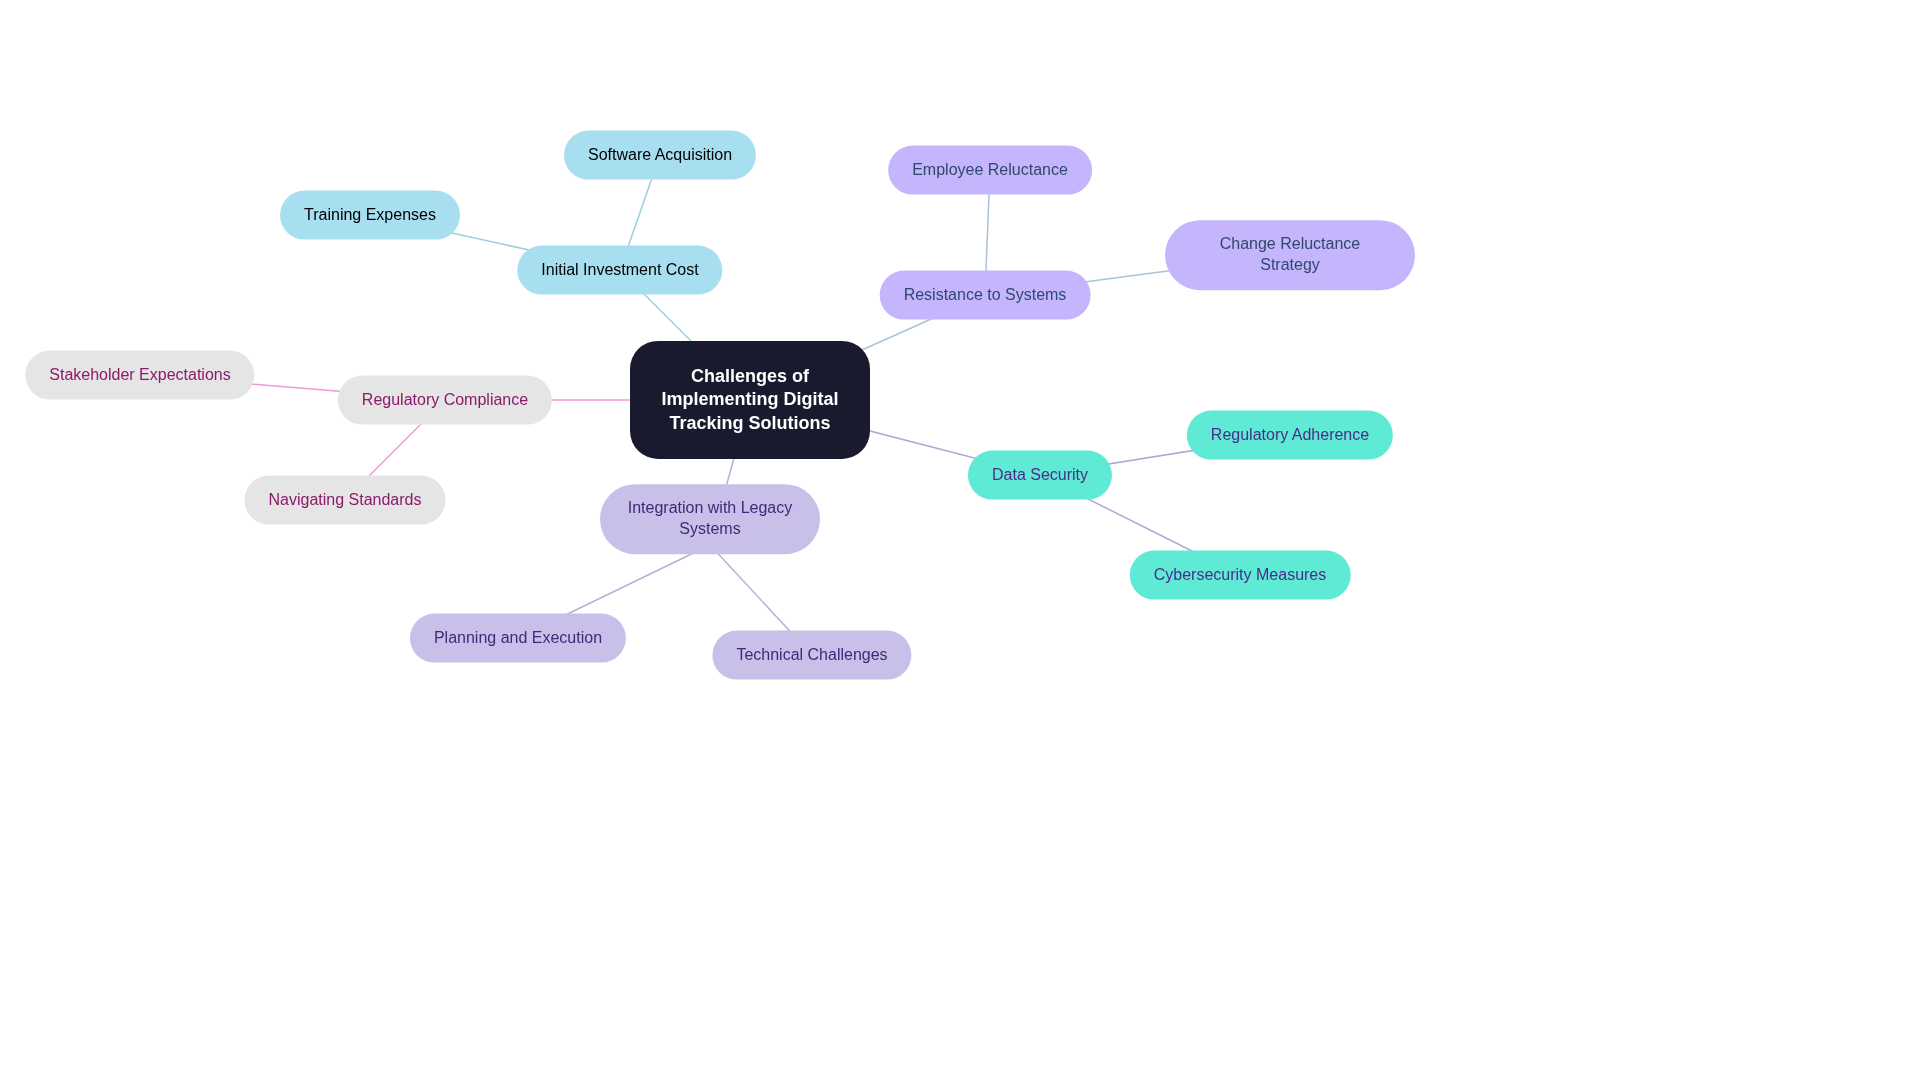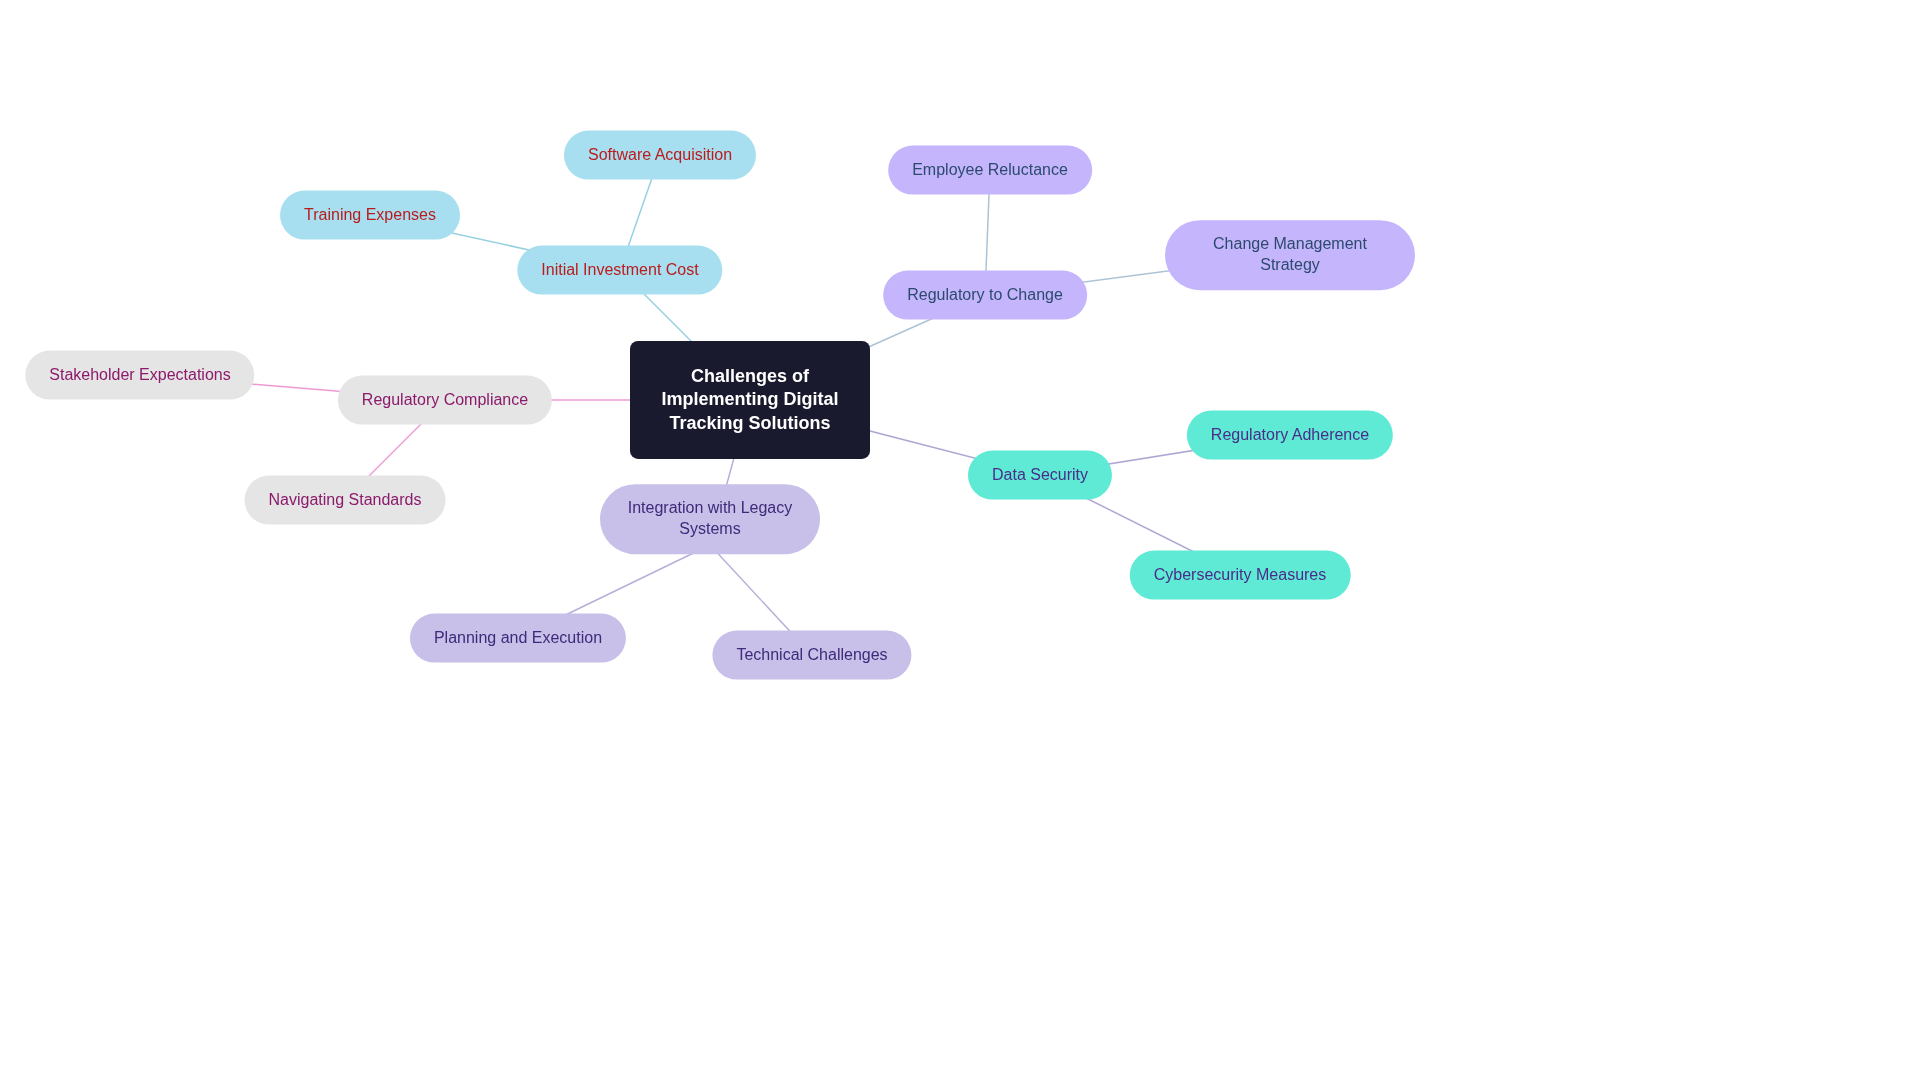--- a/index.html
+++ b/index.html
@@ -33,27 +33,27 @@
       font-weight: 400;
       line-height: 1.3;
       padding: 14px 24px;
       transform: translate(-50%, -50%);
     }
     .node-center {
       background: #1a1a2e;
       color: #ffffff;
       font-size: 18px;
       font-weight: 600;
-      border-radius: 8px;
+      border-radius: 28px;
       width: 240px;
       padding: 24px 28px;
     }
     .node-cyan {
       background: #a8dff0;
-      color: #b91c1c;
+      color: #000000;
       border: none;
     }
     .node-blue-light {
       background: #c4b5fd;
       color: #2d4a6e;
     }
     .node-pink {
       background: #e5e5e5;
       color: #8b1a6b;
     }
@@ -86,23 +86,23 @@
       <line x1="750" y1="400" x2="1040" y2="475" stroke="#9080c0" stroke-width="1.5" opacity="0.7"></line>
       <line x1="1040" y1="475" x2="1290" y2="435" stroke="#9080c0" stroke-width="1.5" opacity="0.7"></line>
       <line x1="1040" y1="475" x2="1240" y2="575" stroke="#9080c0" stroke-width="1.5" opacity="0.7"></line>
     </svg>
 
 <div class="node node-center" style="left: 750px; top: 400px; width: 240px;">Challenges of Implementing
 Digital Tracking Solutions</div>
     <div class="node node-cyan" style="left: 620px; top: 270px; min-width: 140px; max-width: 220px;">Initial Investment Cost</div>
     <div class="node node-cyan" style="left: 660px; top: 155px; min-width: 140px; max-width: 220px;">Software Acquisition</div>
     <div class="node node-cyan" style="left: 370px; top: 215px; min-width: 140px; max-width: 220px;">Training Expenses</div>
-    <div class="node node-blue-light" style="left: 985px; top: 295px; min-width: 140px; max-width: 250px;">Regulatory to Change</div>
+    <div class="node node-blue-light" style="left: 985px; top: 295px; min-width: 140px; max-width: 250px;">Resistance to Systems</div>
     <div class="node node-blue-light" style="left: 990px; top: 170px; min-width: 140px; max-width: 250px;">Employee Reluctance</div>
-    <div class="node node-blue-light" style="left: 1290px; top: 255px; min-width: 140px; max-width: 250px;">Change Management Strategy</div>
+    <div class="node node-blue-light" style="left: 1290px; top: 255px; min-width: 140px; max-width: 250px;">Change Reluctance Strategy</div>
     <div class="node node-pink" style="left: 445px; top: 400px; min-width: 140px; max-width: 230px;">Regulatory Compliance</div>
     <div class="node node-pink" style="left: 140px; top: 375px; min-width: 140px; max-width: 230px;">Stakeholder Expectations</div>
     <div class="node node-pink" style="left: 345px; top: 500px; min-width: 140px; max-width: 230px;">Navigating Standards</div>
     <div class="node node-lavender" style="left: 710px; top: 519px; min-width: 140px; max-width: 220px;">Integration with Legacy
 Systems</div>
     <div class="node node-lavender" style="left: 518px; top: 638px; min-width: 140px; max-width: 220px;">Planning and Execution</div>
     <div class="node node-lavender" style="left: 812px; top: 655px; min-width: 140px; max-width: 220px;">Technical Challenges</div>
     <div class="node node-purple-light" style="left: 1040px; top: 475px; min-width: 140px; max-width: 230px;">Data Security</div>
     <div class="node node-purple-light" style="left: 1290px; top: 435px; min-width: 140px; max-width: 230px;">Regulatory Adherence</div>
     <div class="node node-purple-light" style="left: 1240px; top: 575px; min-width: 140px; max-width: 230px;">Cybersecurity Measures</div>

